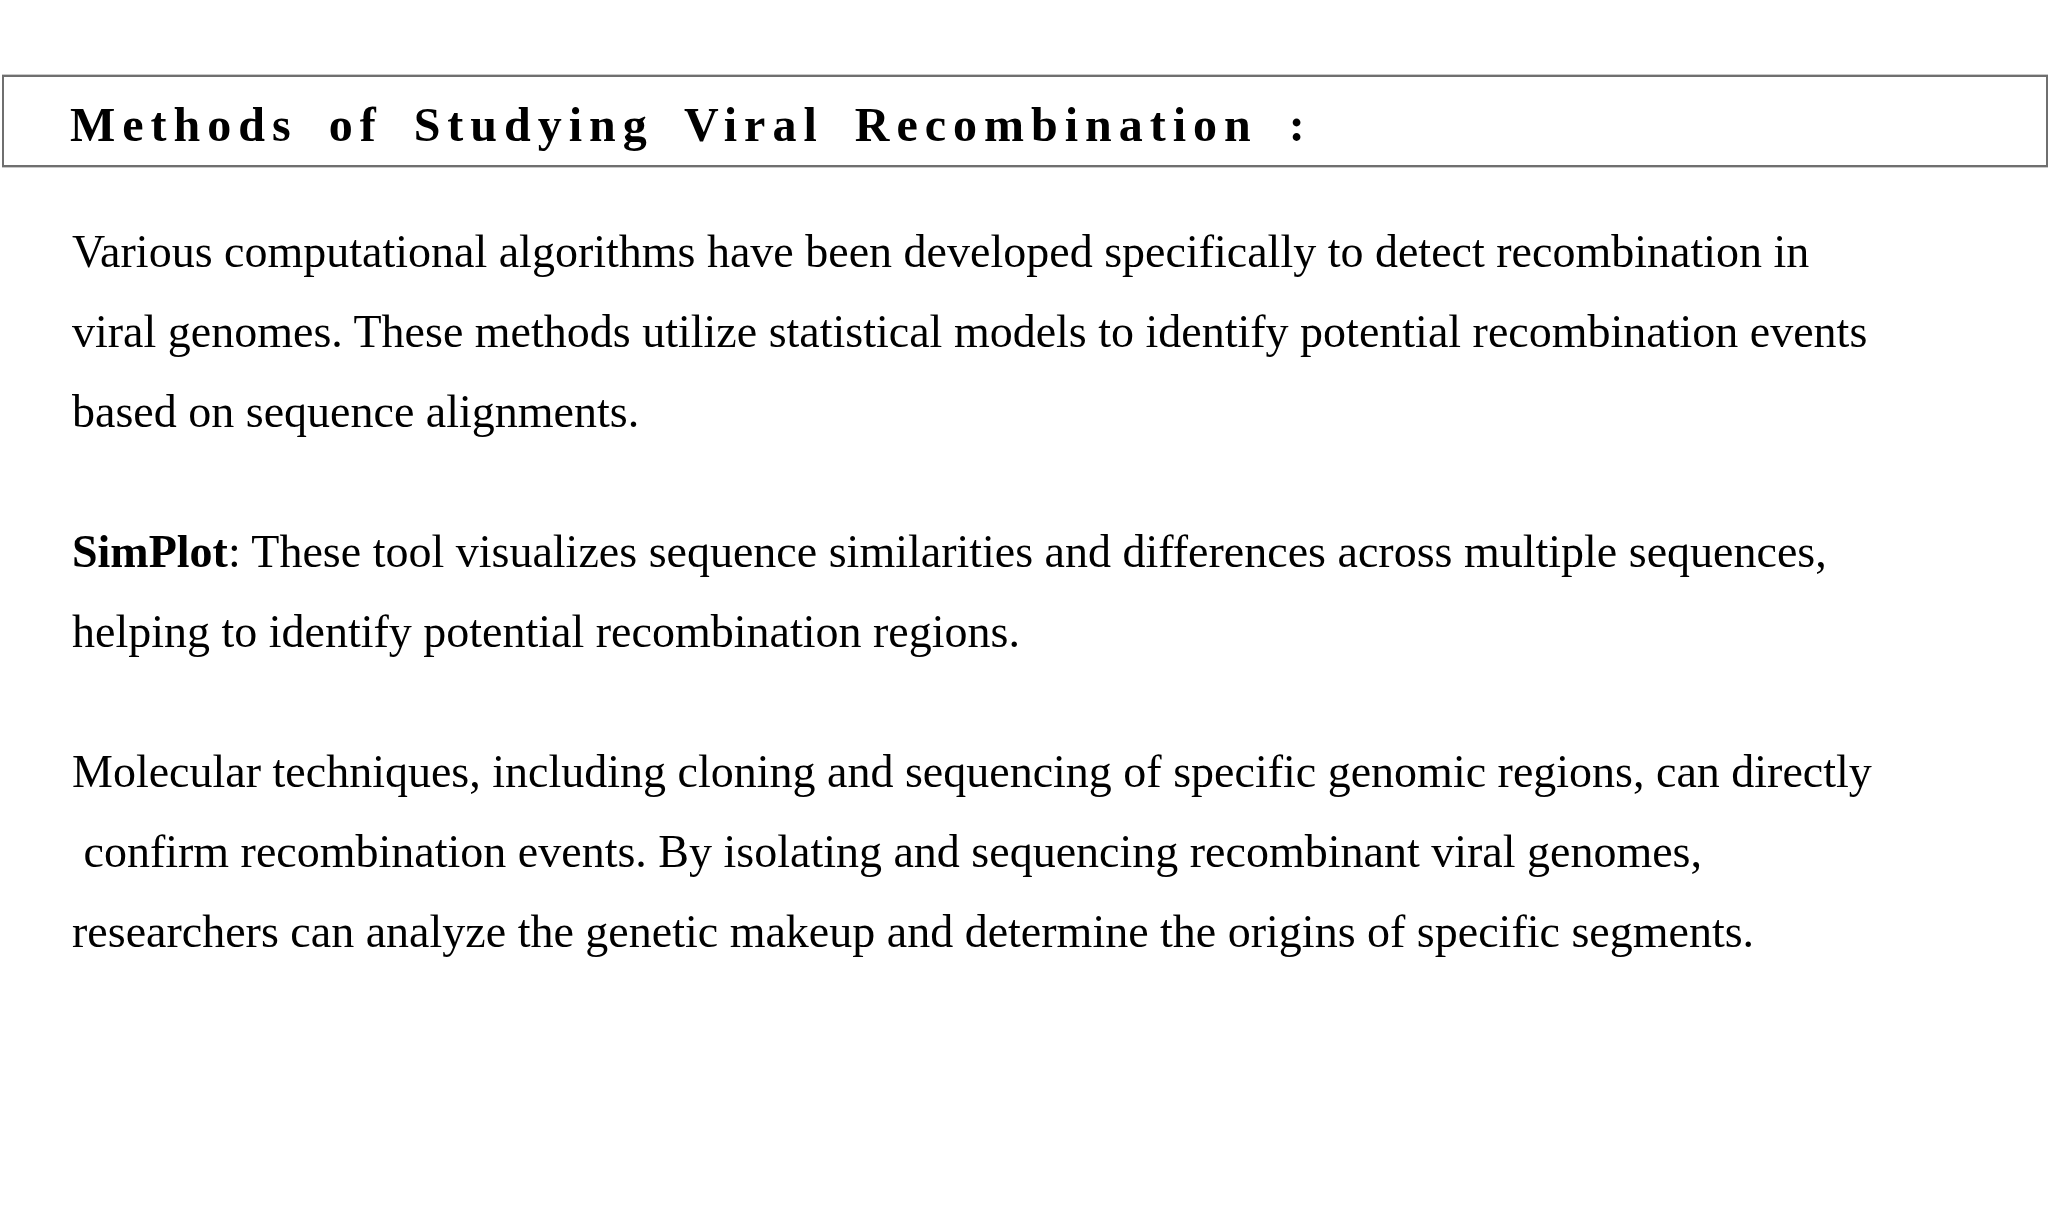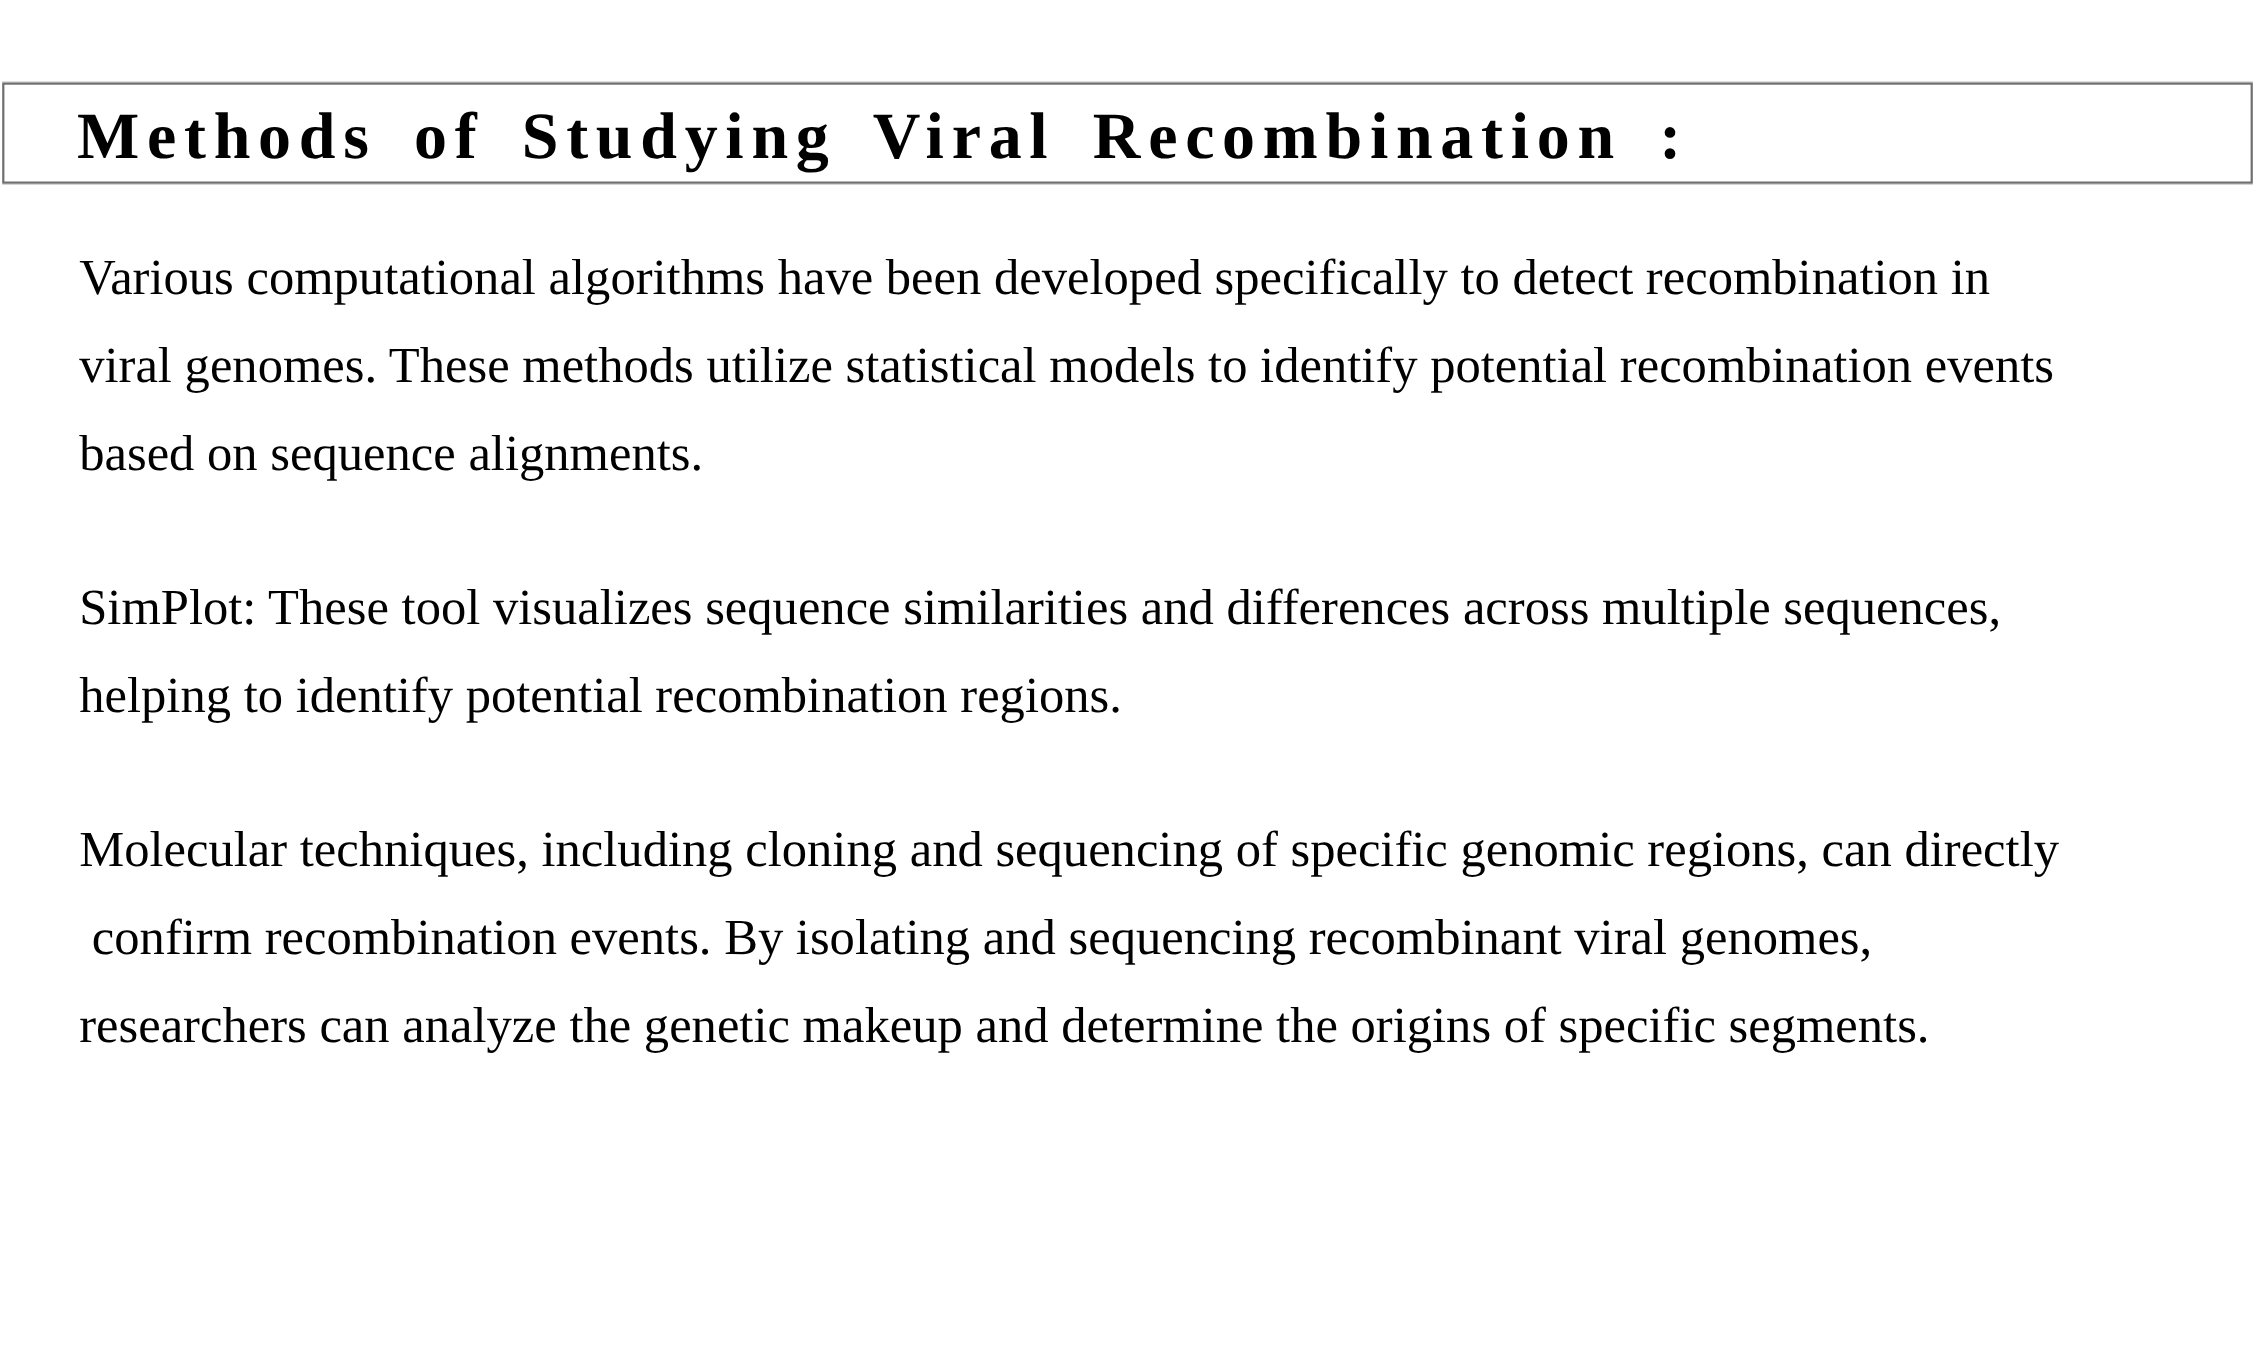--- a/index.html
+++ b/index.html
@@ -22,21 +22,21 @@
     height: 88px;
     background: #ffffff;
     border: 2px solid #6f6f6f;
     box-shadow: 0 1px 0 #c9c9c9, 0 -1px 0 #c9c9c9;
     display: flex;
     align-items: center;
   }
   .title-text {
     margin-left: 66px;
     padding-top: 6px;
-    font-size: 60px;
+    font-size: 48px;
     font-weight: bold;
     letter-spacing: 7px;
     word-spacing: 12px;
     white-space: nowrap;
   }
   .content {
     position: absolute;
     left: 72px;
     top: 212px;
     width: 1976px;
@@ -52,21 +52,21 @@
     white-space: pre;
   }
   .section-body {
     margin: 0;
     font-size: 46px;
     font-weight: normal;
     line-height: 80px;
     white-space: pre;
   }
   .lead {
-    font-weight: normal;
+    font-weight: bold;
   }
 </style>
 </head>
 <body>
 
 <div class="title-box">
   <div class="title-text">Methods of Studying Viral Recombination :</div>
 </div>
 
 <div class="content">

